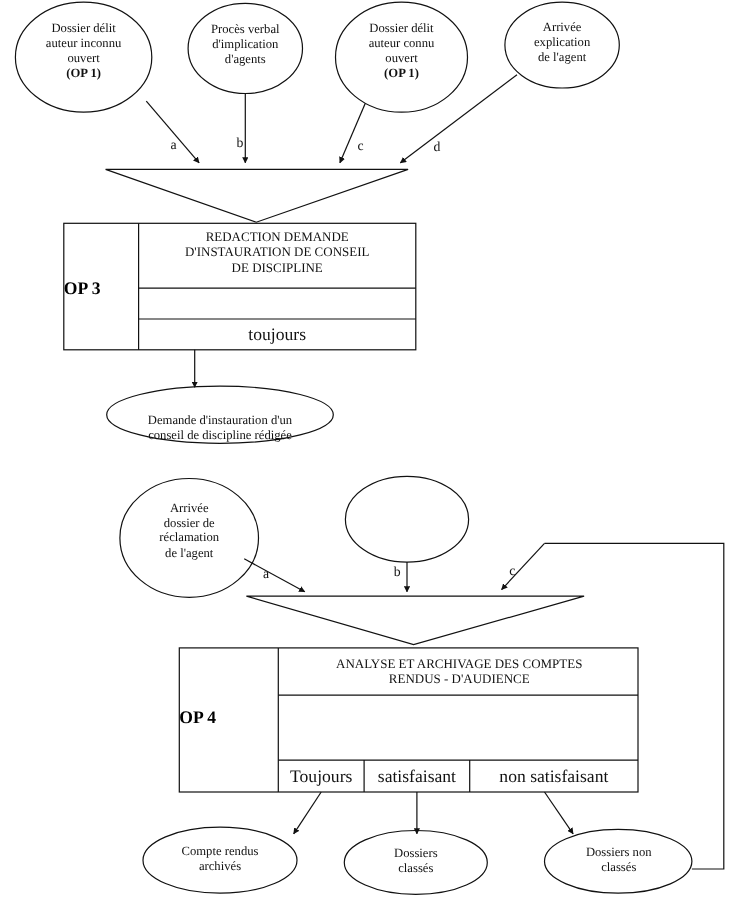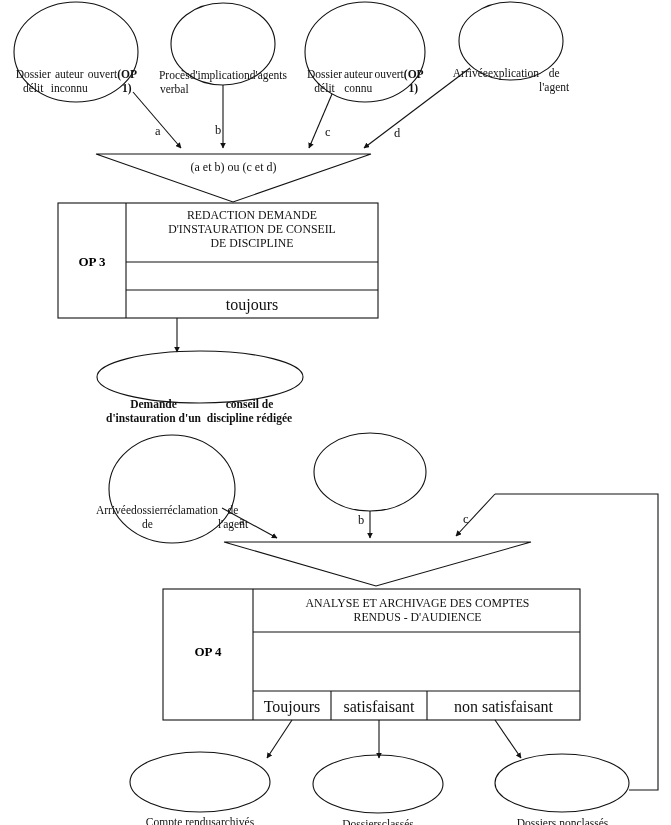--- a/index.html
+++ b/index.html
@@ -27,44 +27,43 @@
     position: absolute;
     text-align: center;
     color: #111111;
     line-height: 1.18;
     font-size: 11.5px;
     white-space: pre-line;
     pointer-events: none;
   }
   .ellipse-label {
     display: flex;
+    align-items: center;
     justify-content: center;
-    flex-direction: row;
-    margin-top: 48px;
+    flex-direction: column;
   }
   .bold-line {
     font-weight: bold;
   }
   .edge-label {
     position: absolute;
     font-size: 12.5px;
     color: #111111;
   }
   .junction-label {
     position: absolute;
     font-size: 12px;
     color: #111111;
     text-align: center;
   }
   .op-code {
     position: absolute;
     font-weight: bold;
-    font-size: 13px;
+    font-size: 16px;
     color: #000000;
-    text-align: center;
   }
   .box-title {
     position: absolute;
     text-align: center;
     font-size: 11.8px;
     color: #111111;
     line-height: 1.2;
     white-space: pre-line;
   }
   .cell-text {
@@ -161,29 +160,28 @@
     <span>Arrivée</span>
     <span>explication</span>
     <span>de l'agent</span>
   </div>
 
   <div class="edge-label" style="left:155px; top:124px;">a</div>
   <div class="edge-label" style="left:215px; top:123px;">b</div>
   <div class="edge-label" style="left:325px; top:125px;">c</div>
   <div class="edge-label" style="left:394px; top:126px;">d</div>
 
-  <div class="junction-label" style="left:96px; top:160px; width:275px;">(a et b) ou (c et d)</div>
 
   <div class="op-code" style="left:58px; top:254px; width:68px;">OP 3</div>
   <div class="box-title" style="left:128px; top:208px; width:248px;">REDACTION DEMANDE
 D'INSTAURATION DE CONSEIL
 DE DISCIPLINE</div>
   <div class="cell-text" style="left:128px; top:296px; width:248px;">toujours</div>
 
-  <div class="node-text ellipse-label" style="left:104px; top:350px; width:192px;font-weight:bold;">
+  <div class="node-text ellipse-label" style="left:104px; top:376px; width:192px;">
     <span>Demande d'instauration d'un</span>
     <span>conseil de discipline rédigée</span>
   </div>
 
   <div class="node-text ellipse-label" style="left:116px; top:456px; width:112px;">
     <span>Arrivée</span>
     <span>dossier de</span>
     <span>réclamation</span>
     <span>de l'agent</span>
   </div>

